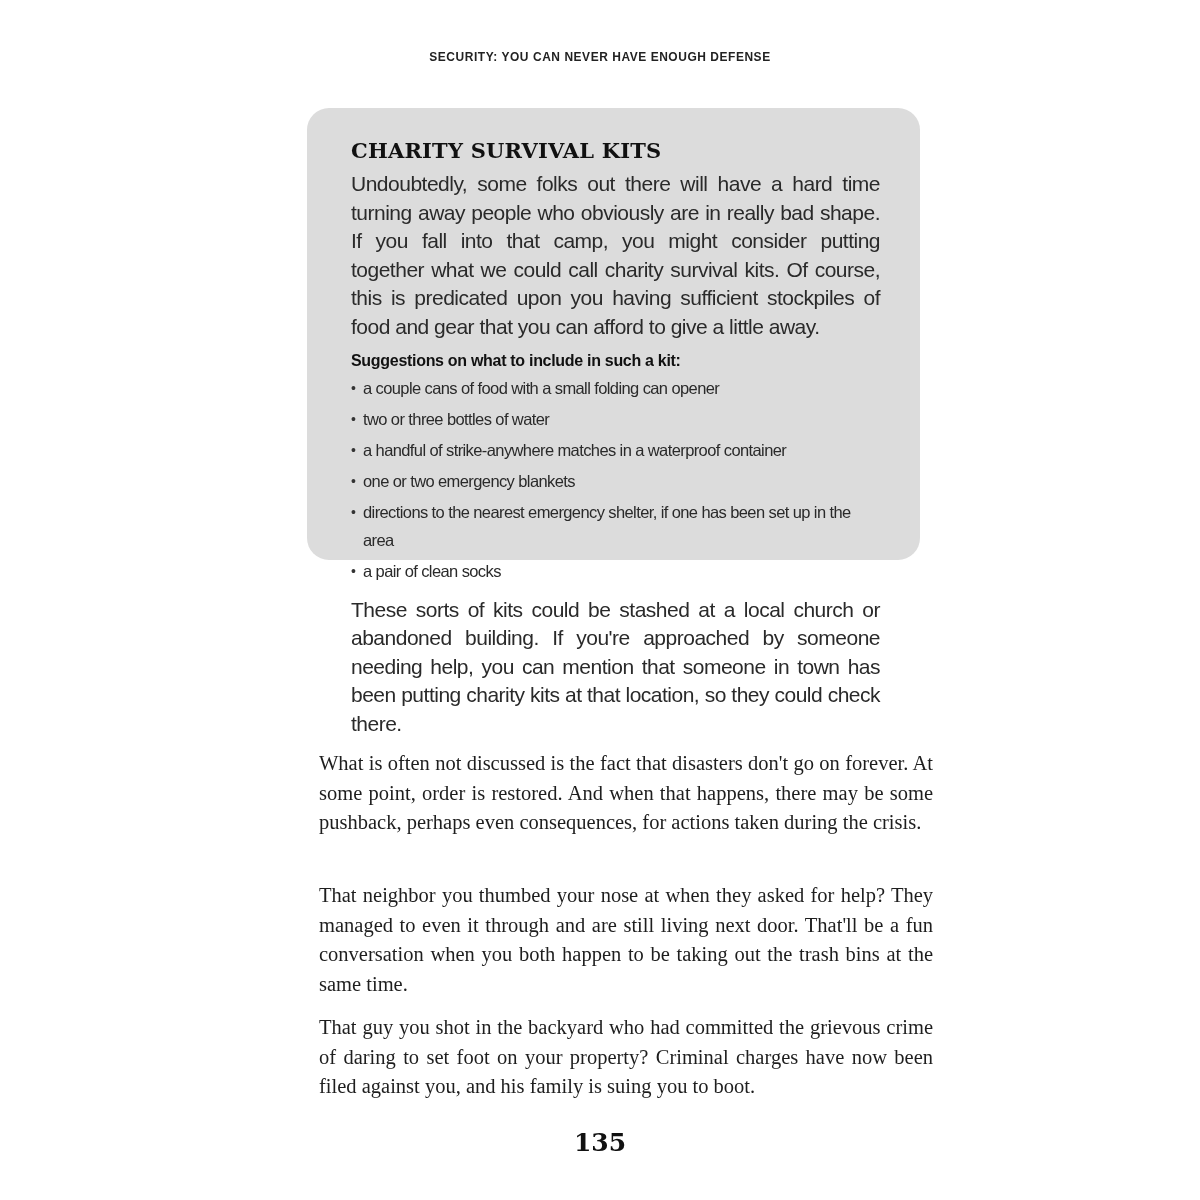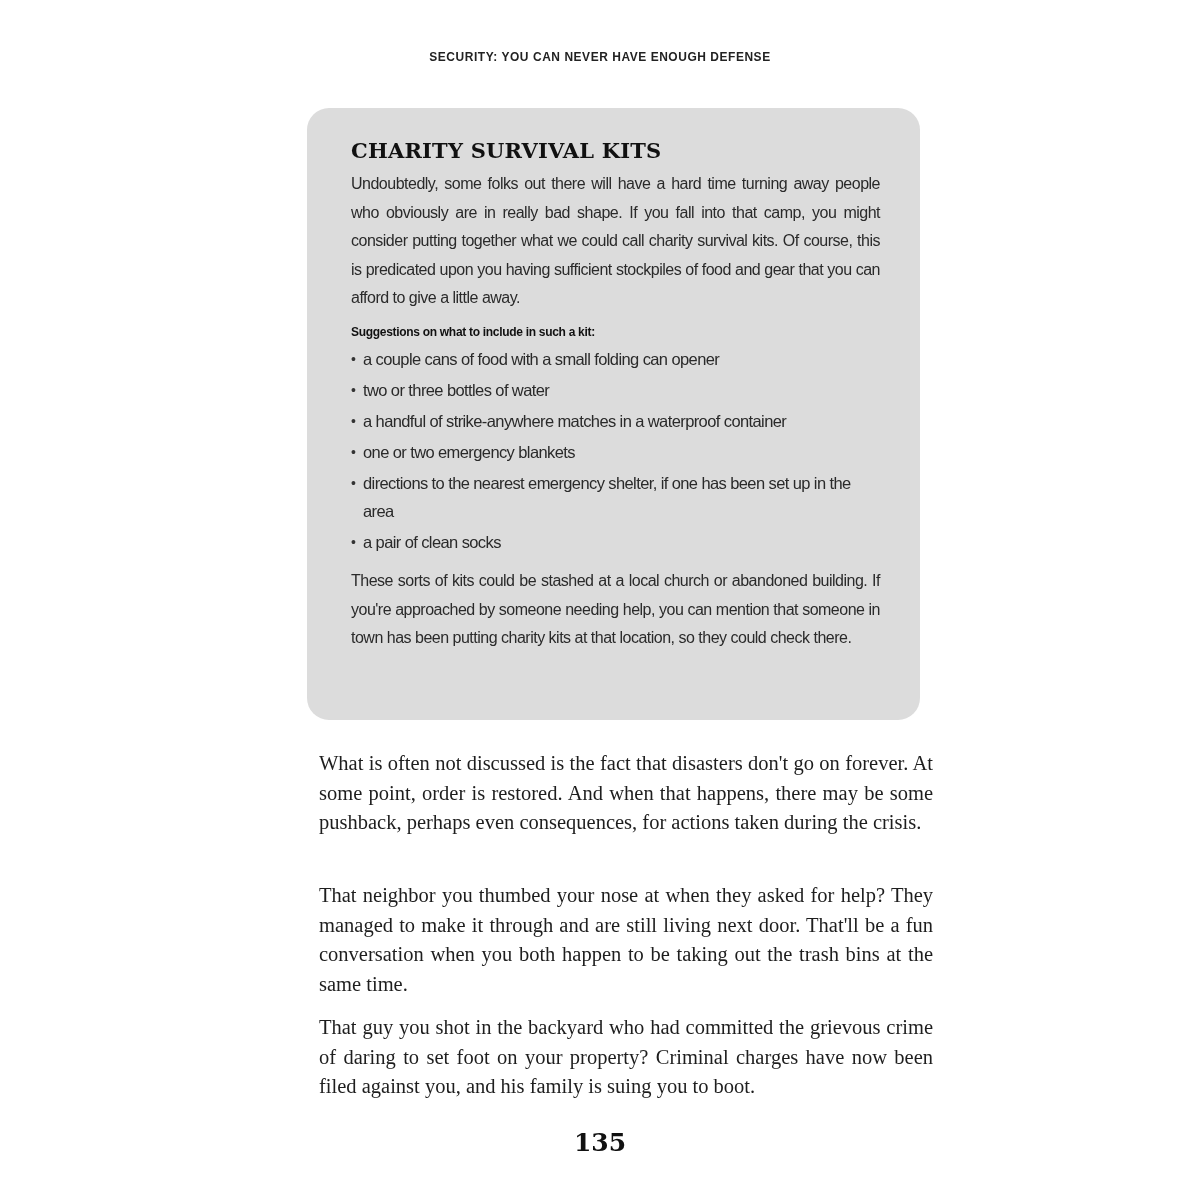--- a/index.html
+++ b/index.html
@@ -25,50 +25,50 @@
       font-size: 13px;
       letter-spacing: 0.6px;
       transform: scaleX(0.92);
       color: #222;
     }
     .sidebar-box {
       position: absolute;
       left: 307px;
       top: 108px;
       width: 613px;
-      height: 612px;
+      height: 452px;
       background: #dcdcdc;
       border-radius: 22px;
       box-sizing: border-box;
       padding: 30px 40px 0 44px;
     }
     .box-title {
       font-family: "DejaVu Serif", serif;
       font-weight: bold;
       font-size: 21px;
       letter-spacing: 0.2px;
       color: #111;
       margin: 0 0 6px 0;
       line-height: 26px;
     }
     .box-text {
       font-family: "Liberation Sans", sans-serif;
-      font-size: 16px;
+      font-size: 21px;
       line-height: 28.6px;
       color: #2a2a2a;
       text-align: justify;
       margin: 0;
       transform-origin: left top;
       letter-spacing: -0.5px;
       word-spacing: 0px;
     }
     .box-subhead {
       font-family: "Liberation Sans", sans-serif;
       font-weight: bold;
-      font-size: 12px;
+      font-size: 16px;
       color: #111;
       margin: 6px 0 0 0;
       line-height: 26px;
       letter-spacing: -0.3px;
     }
     .kit-list {
       list-style: none;
       margin: 0;
       padding: 0;
     }
@@ -150,16 +150,16 @@
     </li>
     <li class="kit-item">
       <span class="bullet">•</span>
       <span>a pair of clean socks</span>
     </li>
   </ul>
   <p class="box-text box-closing">These sorts of kits could be stashed at a local church or abandoned building. If you're approached by someone needing help, you can mention that someone in town has been putting charity kits at that location, so they could check there.</p>
 </div>
 
 <p class="body-text para-1">What is often not discussed is the fact that disasters don't go on forever. At some point, order is restored. And when that happens, there may be some pushback, perhaps even consequences, for actions taken during the crisis.</p>
-<p class="body-text para-2">That neighbor you thumbed your nose at when they asked for help? They managed to make it through and are still living next door. That'll be a fun conversation when you both happen to be taking out the trash bins at the same time.</p>
+<p class="body-text para-2">That neighbor you thumbed your nose at when they asked for help? They managed to even it through and are still living next door. That'll be a fun conversation when you both happen to be taking out the trash bins at the same time.</p>
 <p class="body-text para-3">That guy you shot in the backyard who had committed the grievous crime of daring to set foot on your property? Criminal charges have now been filed against you, and his family is suing you to boot.</p>
 
 <div class="page-number">135</div>
 
 </body></html>

